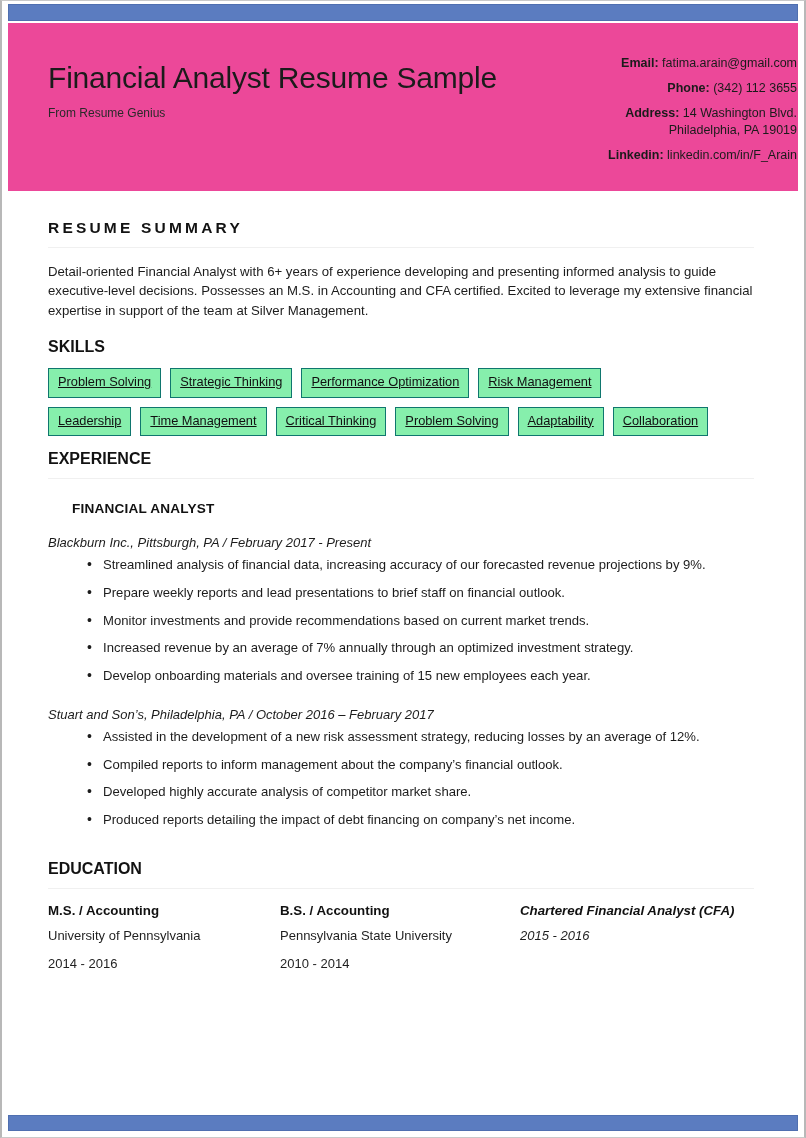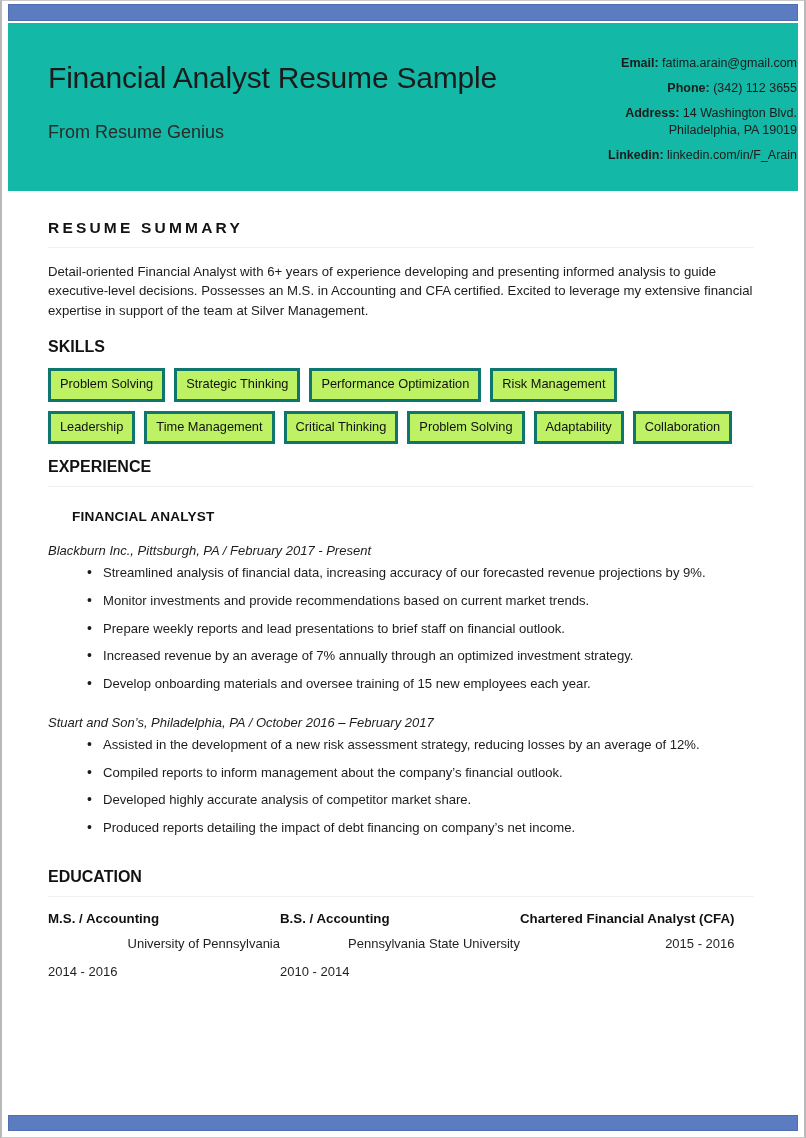--- a/index.html
+++ b/index.html
@@ -35,37 +35,37 @@
   .accent-bar.top { top: 3px; }
   .accent-bar.bottom { bottom: 6px; height: 16px; }
 
   
   .header {
     position: absolute;
     top: 22px;
     left: 6px;
     right: 6px;
     height: 168px;
-    background: #14b8a6;
+    background: #ec4899;
     display: flex;
     align-items: flex-start;
     padding: 30px 44px 0 40px;
   }
   .header-left { flex: 1 1 auto; padding-top: 8px; }
   .doc-title {
     font-size: 30px;
     font-weight: 400;
     color: #1b1b1b;
     letter-spacing: -0.2px;
     line-height: 1.1;
     white-space: nowrap;
   }
   .doc-subtitle {
-    margin-top: 28px;
-    font-size: 18px;
+    margin-top: 12px;
+    font-size: 12px;
     color: #2a2a2a;
     font-weight: 400;
   }
 
   .header-right {
     flex: 0 0 auto;
     width: 300px;
     padding-top: 2px;
     text-align: right;
   }
@@ -114,27 +114,28 @@
 
   
   .skills-wrap { margin-top: 12px; }
   .skills-row {
     display: flex;
     flex-wrap: nowrap;
     gap: 9px;
     margin-bottom: 9px;
   }
   .skill-tag {
-    background: #bef264;
-    border: 3px solid #0f766e;
+    background: #86efac;
+    border: 1px solid #0f766e;
     color: #111111;
     font-size: 12.8px;
     line-height: 1;
     padding: 7px 9px 8px 9px;
     white-space: nowrap;
+    text-decoration: underline;
   }
 
   
   .job { margin-top: 22px; }
   .job-title {
     font-size: 13.6px;
     font-weight: 700;
     color: #111111;
     letter-spacing: 0.2px;
     padding-left: 24px;
@@ -168,33 +169,32 @@
   }
 
   
   .edu-section { margin-top: 30px; }
   .edu-grid {
     display: flex;
   }
   .edu-col { flex: 0 0 auto; }
   .edu-col.c1 { width: 232px; }
   .edu-col.c2 { width: 240px; }
-  .edu-col.c3 { width: auto; }
+  .edu-col.c3 { width: auto; font-style: italic; }
   .edu-degree {
     font-size: 13.3px;
     font-weight: 700;
     color: #111111;
     white-space: nowrap;
   }
   .edu-school {
     margin-top: 10px;
     font-size: 13px;
     color: #1f1f1f;
     white-space: nowrap;
-    text-align: right;
   }
   .edu-years {
     margin-top: 13px;
     font-size: 13px;
     color: #1f1f1f;
   }
 </style>
 </head>
 <body>
 
@@ -258,22 +258,22 @@
 
     <div style="margin-top:14px;">
       <div class="section-title tight">EXPERIENCE</div>
       <div class="rule"></div>
 
       <div class="job">
         <div class="job-title">FINANCIAL ANALYST</div>
         <div class="job-meta">Blackburn Inc., Pittsburgh, PA  /  February 2017 - Present</div>
         <ul class="bullets">
           <li>Streamlined analysis of financial data, increasing accuracy of our forecasted revenue projections by 9%.</li>
+          <li>Prepare weekly reports and lead presentations to brief staff on financial outlook.</li>
           <li>Monitor investments and provide recommendations based on current market trends.</li>
-          <li>Prepare weekly reports and lead presentations to brief staff on financial outlook.</li>
           <li>Increased revenue by an average of 7% annually through an optimized investment strategy.</li>
           <li>Develop onboarding materials and oversee training of 15 new employees each year.</li>
         </ul>
       </div>
 
       <div class="job">
         <div class="job-meta">Stuart and Son’s, Philadelphia, PA  /  October 2016 – February 2017</div>
         <ul class="bullets">
           <li>Assisted in the development of a new risk assessment strategy, reducing losses by an average of 12%.</li>
           <li>Compiled reports to inform management about the company’s financial outlook.</li>

